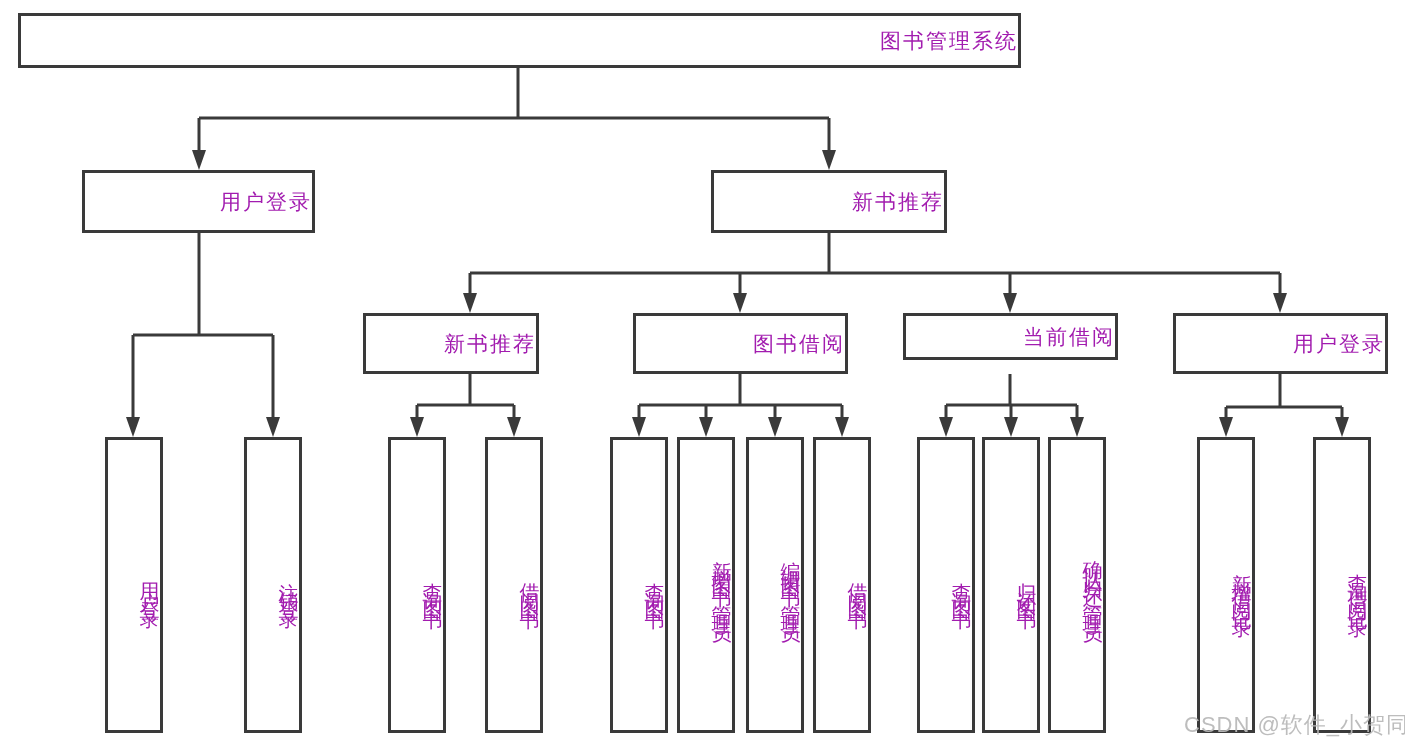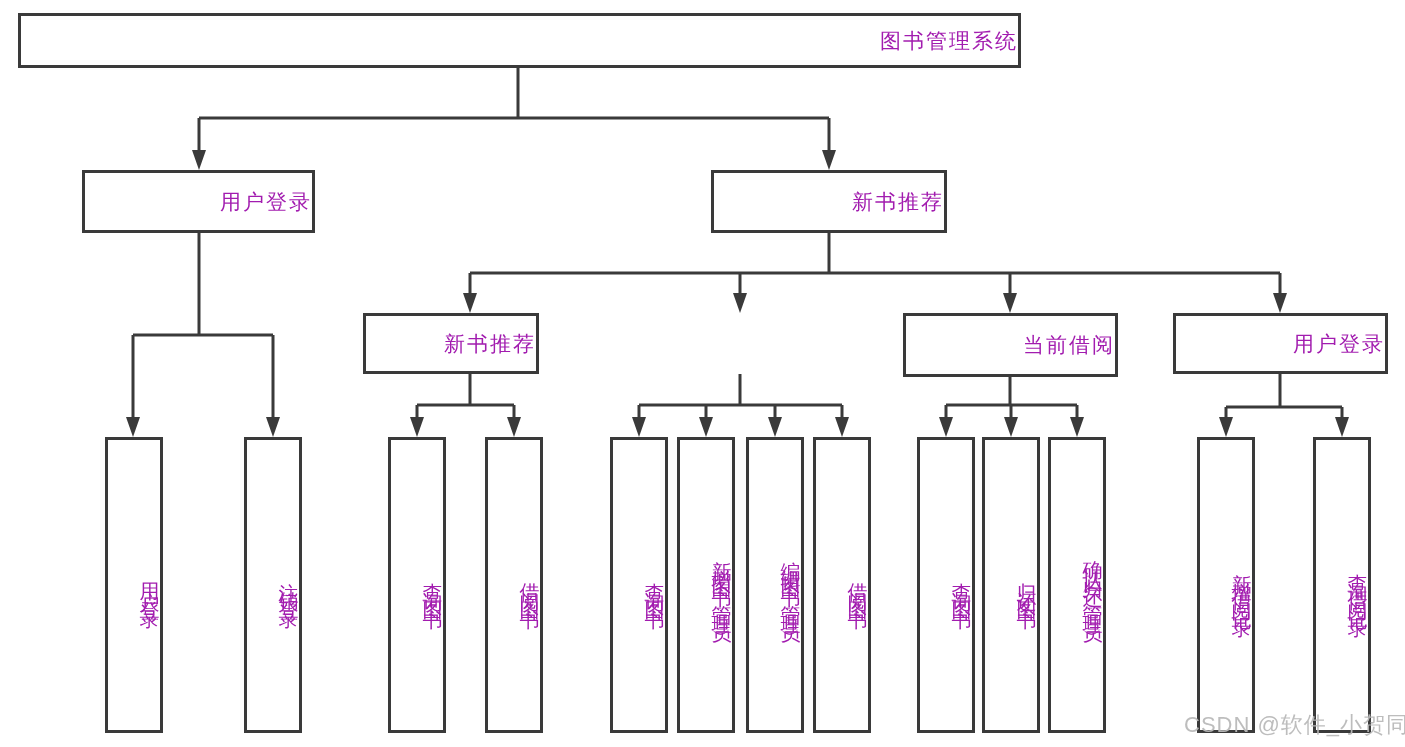--- a/index.html
+++ b/index.html
@@ -101,21 +101,24 @@
   <div class="node h" style="left:82px; top:170px; width:233px; height:63px">
     <span>用户登录</span>
   </div>
   <div class="node h" style="left:711px; top:170px; width:236px; height:63px">
     <span>新书推荐</span>
   </div>
 
   <div class="node h" style="left:363px; top:313px; width:176px; height:61px">
     <span>新书推荐</span>
   </div>
-  <div class="node h" style="left:903px; top:313px; width:215px; height:64px">
+  <div class="node h" style="left:633px; top:313px; width:215px; height:61px">
+    <span>图书借阅</span>
+  </div>
+  <div class="node h" style="left:903px; top:313px; width:215px; height:47px">
     <span>当前借阅</span>
   </div>
   <div class="node h" style="left:1173px; top:313px; width:215px; height:61px">
     <span>用户登录</span>
   </div>
 
   <div class="node v" style="left:105px; top:437px; width:58px; height:296px">
     <span>用户登录</span>
   </div>
   <div class="node v" style="left:244px; top:437px; width:58px; height:296px">

